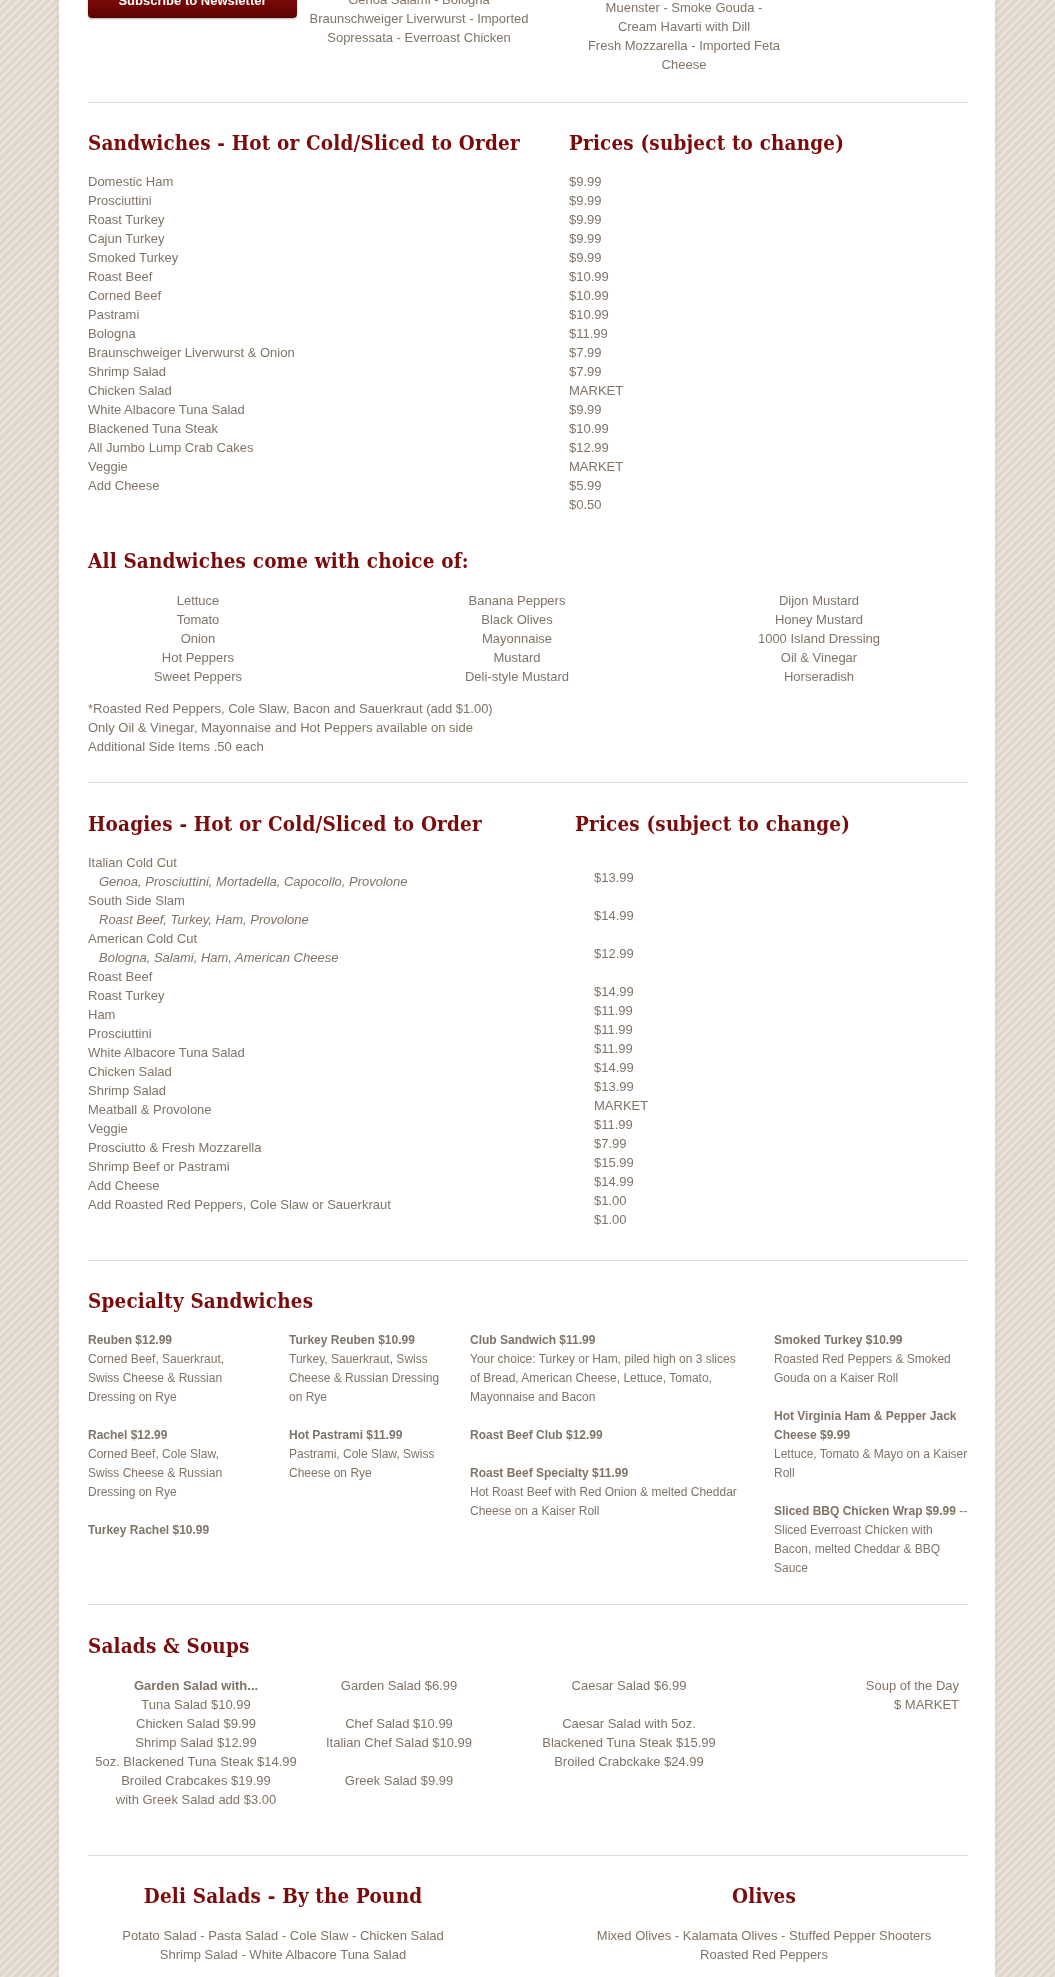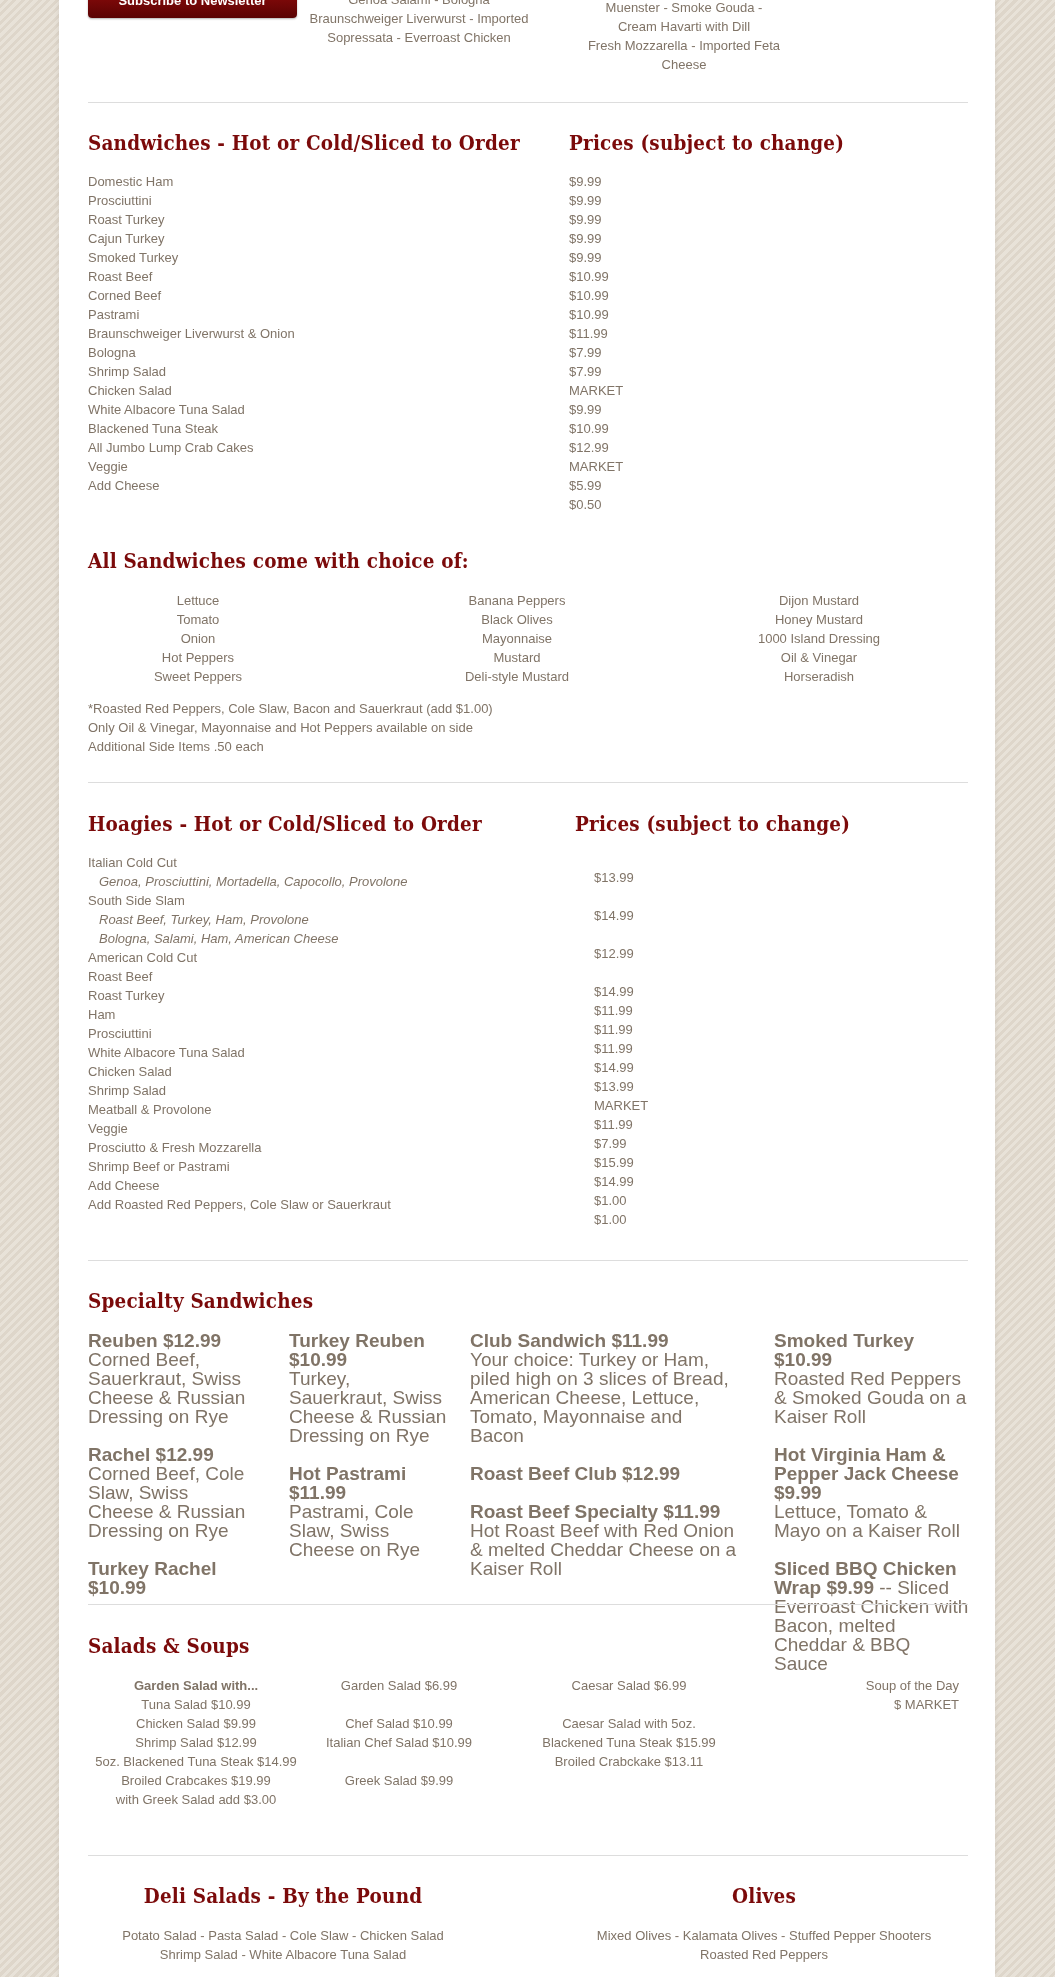--- a/index.html
+++ b/index.html
@@ -28,21 +28,21 @@
   hr.div { position: absolute; left: 29px; width: 880px; border: 0; border-top: 1px solid #dddddd; margin: 0; }
   .btn-sub {
     position: absolute; left: 29px; top: -10px; width: 209px; height: 28px;
     background: linear-gradient(#8c0b0b, #5a0303);
     border-radius: 4px; color: #fff; font-weight: bold; font-size: 13px;
     text-align: center; line-height: 22px; box-shadow: 0 1px 2px rgba(0,0,0,0.3);
   }
   .list .row { height: 19px; font-size: 13px; line-height: 19px; white-space: nowrap; }
   .list .row.ital { font-style: italic; padding-left: 11px; }
   .b { font-weight: bold; }
-  .spec p { margin: 0 0 19px 0; font-size: 19px; line-height: 19px; }
+  .spec p { margin: 0 0 19px 0; font-size: 12px; line-height: 19px; }
 </style>
 </head>
 <body>
 
 <div class="page">
 
   <div class="btn-sub">Subscribe to Newsletter</div>
 
   <div class="abs txt center" style="left:230px; top:-10px; width:260px;">
     <div>Genoa Salami - Bologna</div>
@@ -64,22 +64,22 @@
 
   <div class="abs list" style="left:29px; top:172px; width:460px;">
     <div class="row">Domestic Ham</div>
     <div class="row">Prosciuttini</div>
     <div class="row">Roast Turkey</div>
     <div class="row">Cajun Turkey</div>
     <div class="row">Smoked Turkey</div>
     <div class="row">Roast Beef</div>
     <div class="row">Corned Beef</div>
     <div class="row">Pastrami</div>
+    <div class="row">Bologna</div>
     <div class="row">Braunschweiger Liverwurst &amp; Onion</div>
-    <div class="row">Bologna</div>
     <div class="row">Shrimp Salad</div>
     <div class="row">Chicken Salad</div>
     <div class="row">White Albacore Tuna Salad</div>
     <div class="row">Blackened Tuna Steak</div>
     <div class="row">All Jumbo Lump Crab Cakes</div>
     <div class="row">Veggie</div>
     <div class="row">Add Cheese</div>
   </div>
   <div class="abs list" style="left:510px; top:172px; width:200px;">
     <div class="row">$9.99</div>
@@ -134,22 +134,22 @@
   <hr class="div" style="top:782px;">
 
   <h2 class="sec abs" style="left:29px; top:811px;">Hoagies - Hot or Cold/Sliced to Order</h2>
   <h2 class="sec abs" style="left:516px; top:811px;">Prices (subject to change)</h2>
 
   <div class="abs list" style="left:29px; top:853px; width:470px;">
     <div class="row">Italian Cold Cut</div>
     <div class="row ital">Genoa, Prosciuttini, Mortadella, Capocollo, Provolone</div>
     <div class="row">South Side Slam</div>
     <div class="row ital">Roast Beef, Turkey, Ham, Provolone</div>
+    <div class="row">American Cold Cut</div>
     <div class="row ital">Bologna, Salami, Ham, American Cheese</div>
-    <div class="row">American Cold Cut</div>
     <div class="row">Roast Beef</div>
     <div class="row">Roast Turkey</div>
     <div class="row">Ham</div>
     <div class="row">Prosciuttini</div>
     <div class="row">White Albacore Tuna Salad</div>
     <div class="row">Chicken Salad</div>
     <div class="row">Shrimp Salad</div>
     <div class="row">Meatball &amp; Provolone</div>
     <div class="row">Veggie</div>
     <div class="row">Prosciutto &amp; Fresh Mozzarella</div>
@@ -222,21 +222,21 @@
     <div>Chef Salad $10.99</div>
     <div>Italian Chef Salad $10.99</div>
     <div style="height:19px"></div>
     <div>Greek Salad $9.99</div>
   </div>
   <div class="abs txt center" style="left:470px; top:1676px; width:200px;">
     <div>Caesar Salad $6.99</div>
     <div style="height:19px"></div>
     <div>Caesar Salad with 5oz.</div>
     <div>Blackened Tuna Steak $15.99</div>
-    <div>Broiled Crabckake $13.11</div>
+    <div>Broiled Crabckake $24.99</div>
   </div>
   <div class="abs txt center" style="left:720px; top:1676px; width:180px;text-align:right;">
     <div>Soup of the Day</div>
     <div>$ MARKET</div>
   </div>
 
   <hr class="div" style="top:1855px;">
 
   <h2 class="sec cent abs" style="left:29px; top:1883px; width:390px;">Deli Salads - By the Pound</h2>
   <div class="abs txt center" style="left:29px; top:1926px; width:390px;">

